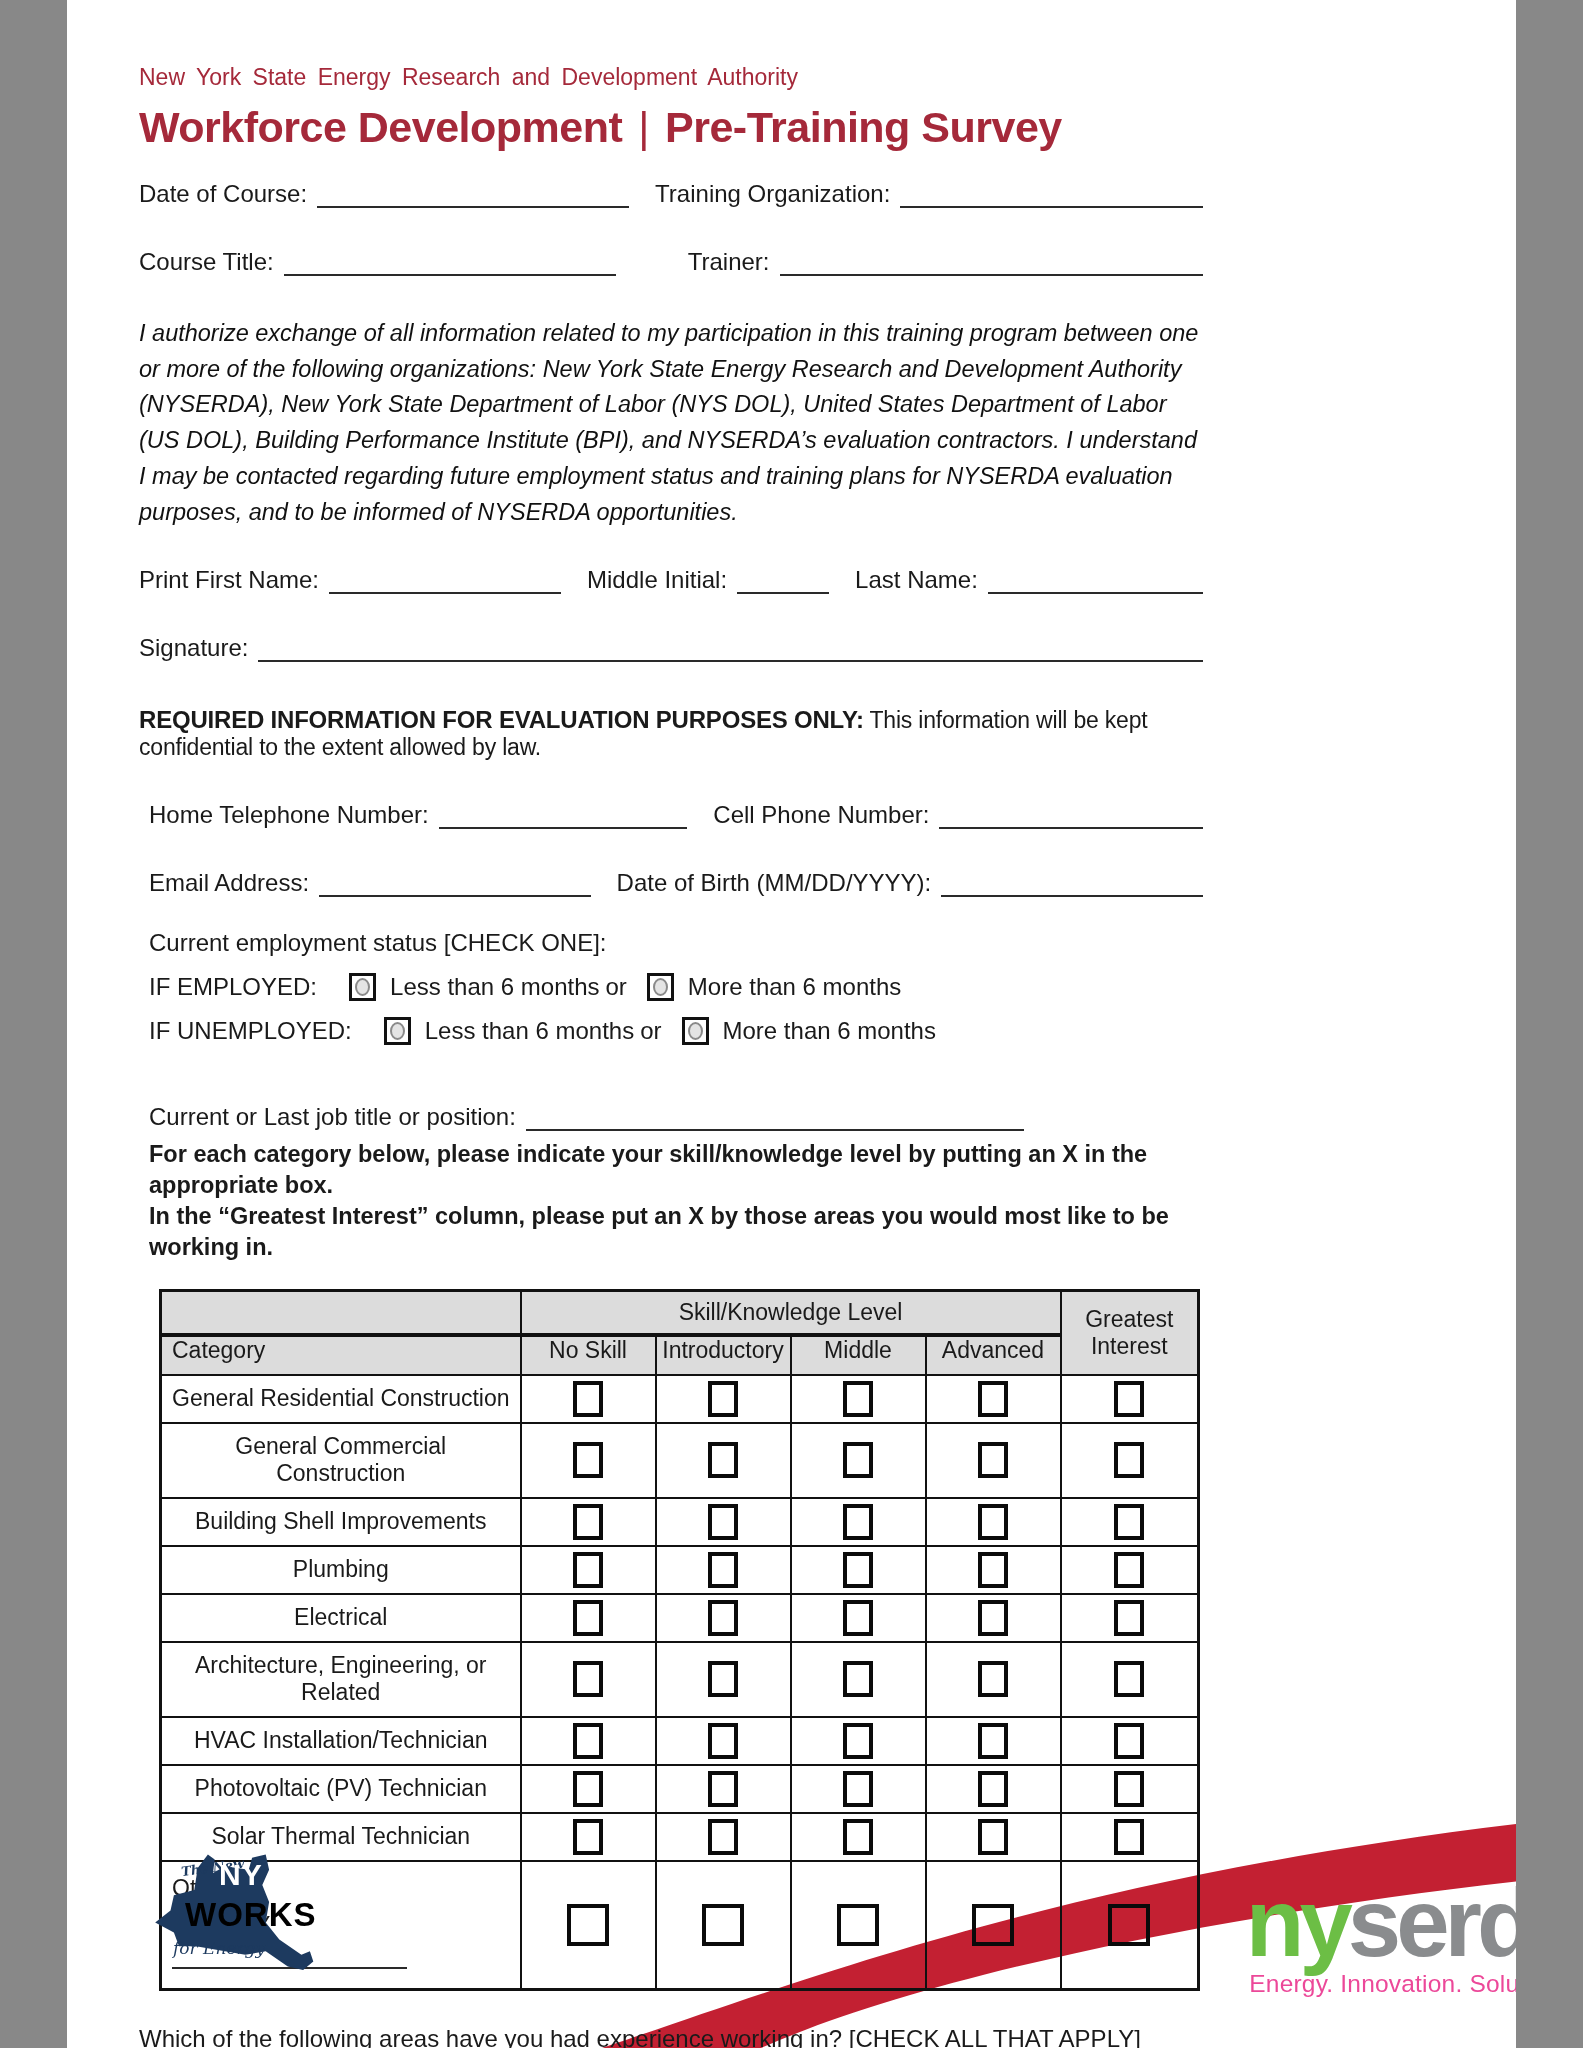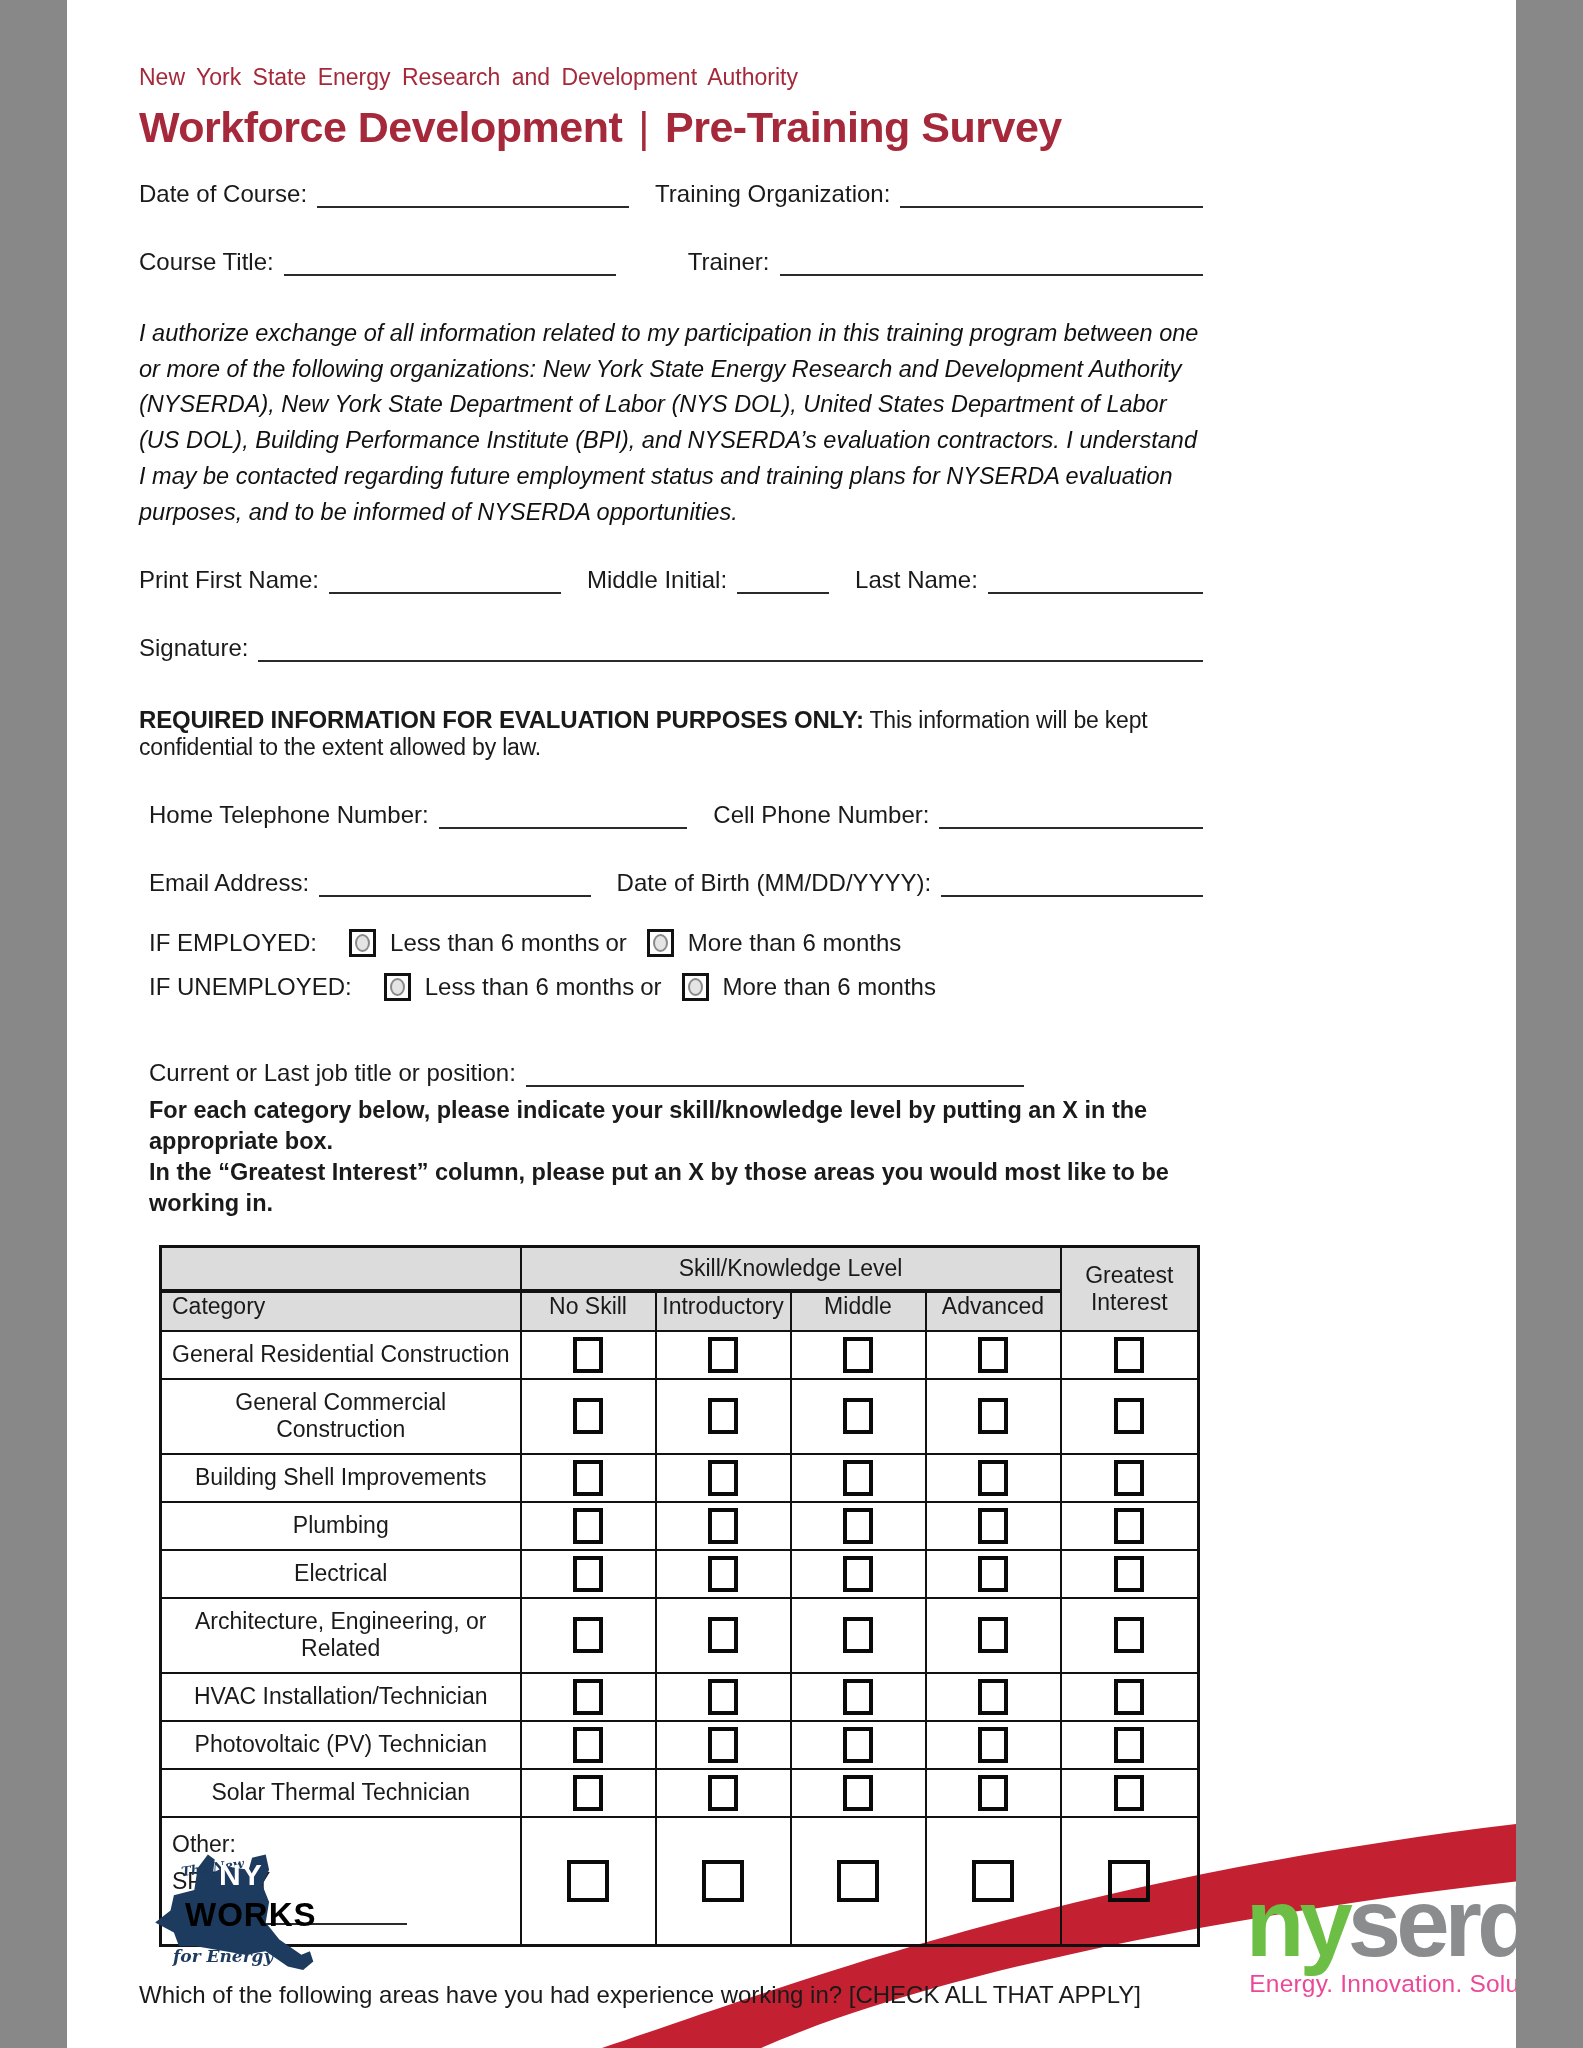--- a/index.html
+++ b/index.html
@@ -52,21 +52,21 @@
 
   
   .swoosh { position:absolute; left:0; bottom:0; width:1583px; height:310px; z-index:1; }
 
   .nyworks { position:absolute; left:78px; bottom:44px; width:170px; height:170px; z-index:4; }
   .nyworks svg { position:absolute; inset:0; }
   .nyworks .t { position:absolute; white-space:nowrap; }
   .nw-thenew { left:36px; top:26px; font-family:"DejaVu Serif", serif; font-style:italic; font-weight:bold; font-size:13px; color:#1d3a5f; transform:rotate(-8deg); }
   .nw-ny { left:74px; top:24px; font-size:30px; font-weight:bold; color:#fff; letter-spacing:1px; }
   .nw-works { left:40px; top:62px; font-size:33px; font-weight:bold; color:#000000; letter-spacing:1px; }
-  .nw-energy { left:28px; top:112px; font-family:"DejaVu Serif", serif; font-style:italic; font-weight:bold; font-size:17px; color:#1d3a5f; }
+  .nw-energy { left:28px; top:104px; font-family:"DejaVu Serif", serif; font-style:italic; font-weight:normal; font-size:17px; color:#1d3a5f; }
 
   .nyserda { position:absolute; left:1082px; top:1880px; width:430px; z-index:4; text-align:right; }
   .ns-word { position:relative; font-size:96px; font-weight:bold; letter-spacing:-5px; line-height:0.9; white-space:nowrap; }
   .ns-ny { color:#6cbe45; }
   .ns-serda { color:#8a8c8e; }
   .ns-sun { position:absolute; right:14px; bottom:14px; color:#fff; font-size:34px; letter-spacing:0; font-weight:normal; }
   .ns-tag { font-size:24.5px; color:#ec4899; margin-top:4px; letter-spacing:0.2px; }
 </style>
 </head>
 <body>
@@ -122,20 +122,21 @@
         <span class="line" style="width:318px"></span>
       </div>
 
       <div class="frow" style="margin-bottom:32px">
         <span class="lbl">Email Address:</span>
         <span class="line" style="width:278px"></span>
         <span class="lbl ml">Date of Birth (MM/DD/YYYY):</span>
         <span class="line" style="width:268px"></span>
       </div>
 
+      <div class="emp-head">Current employment status [CHECK ONE]:</div>
 
       <div class="emp-row">
         <span class="elabel">IF EMPLOYED:</span>
         <span class="cb-radio"></span>
         <span>Less than 6 months</span>
         <span class="or-word">or</span>
         <span class="cb-radio"></span>
         <span>More than 6 months</span>
       </div>
 

